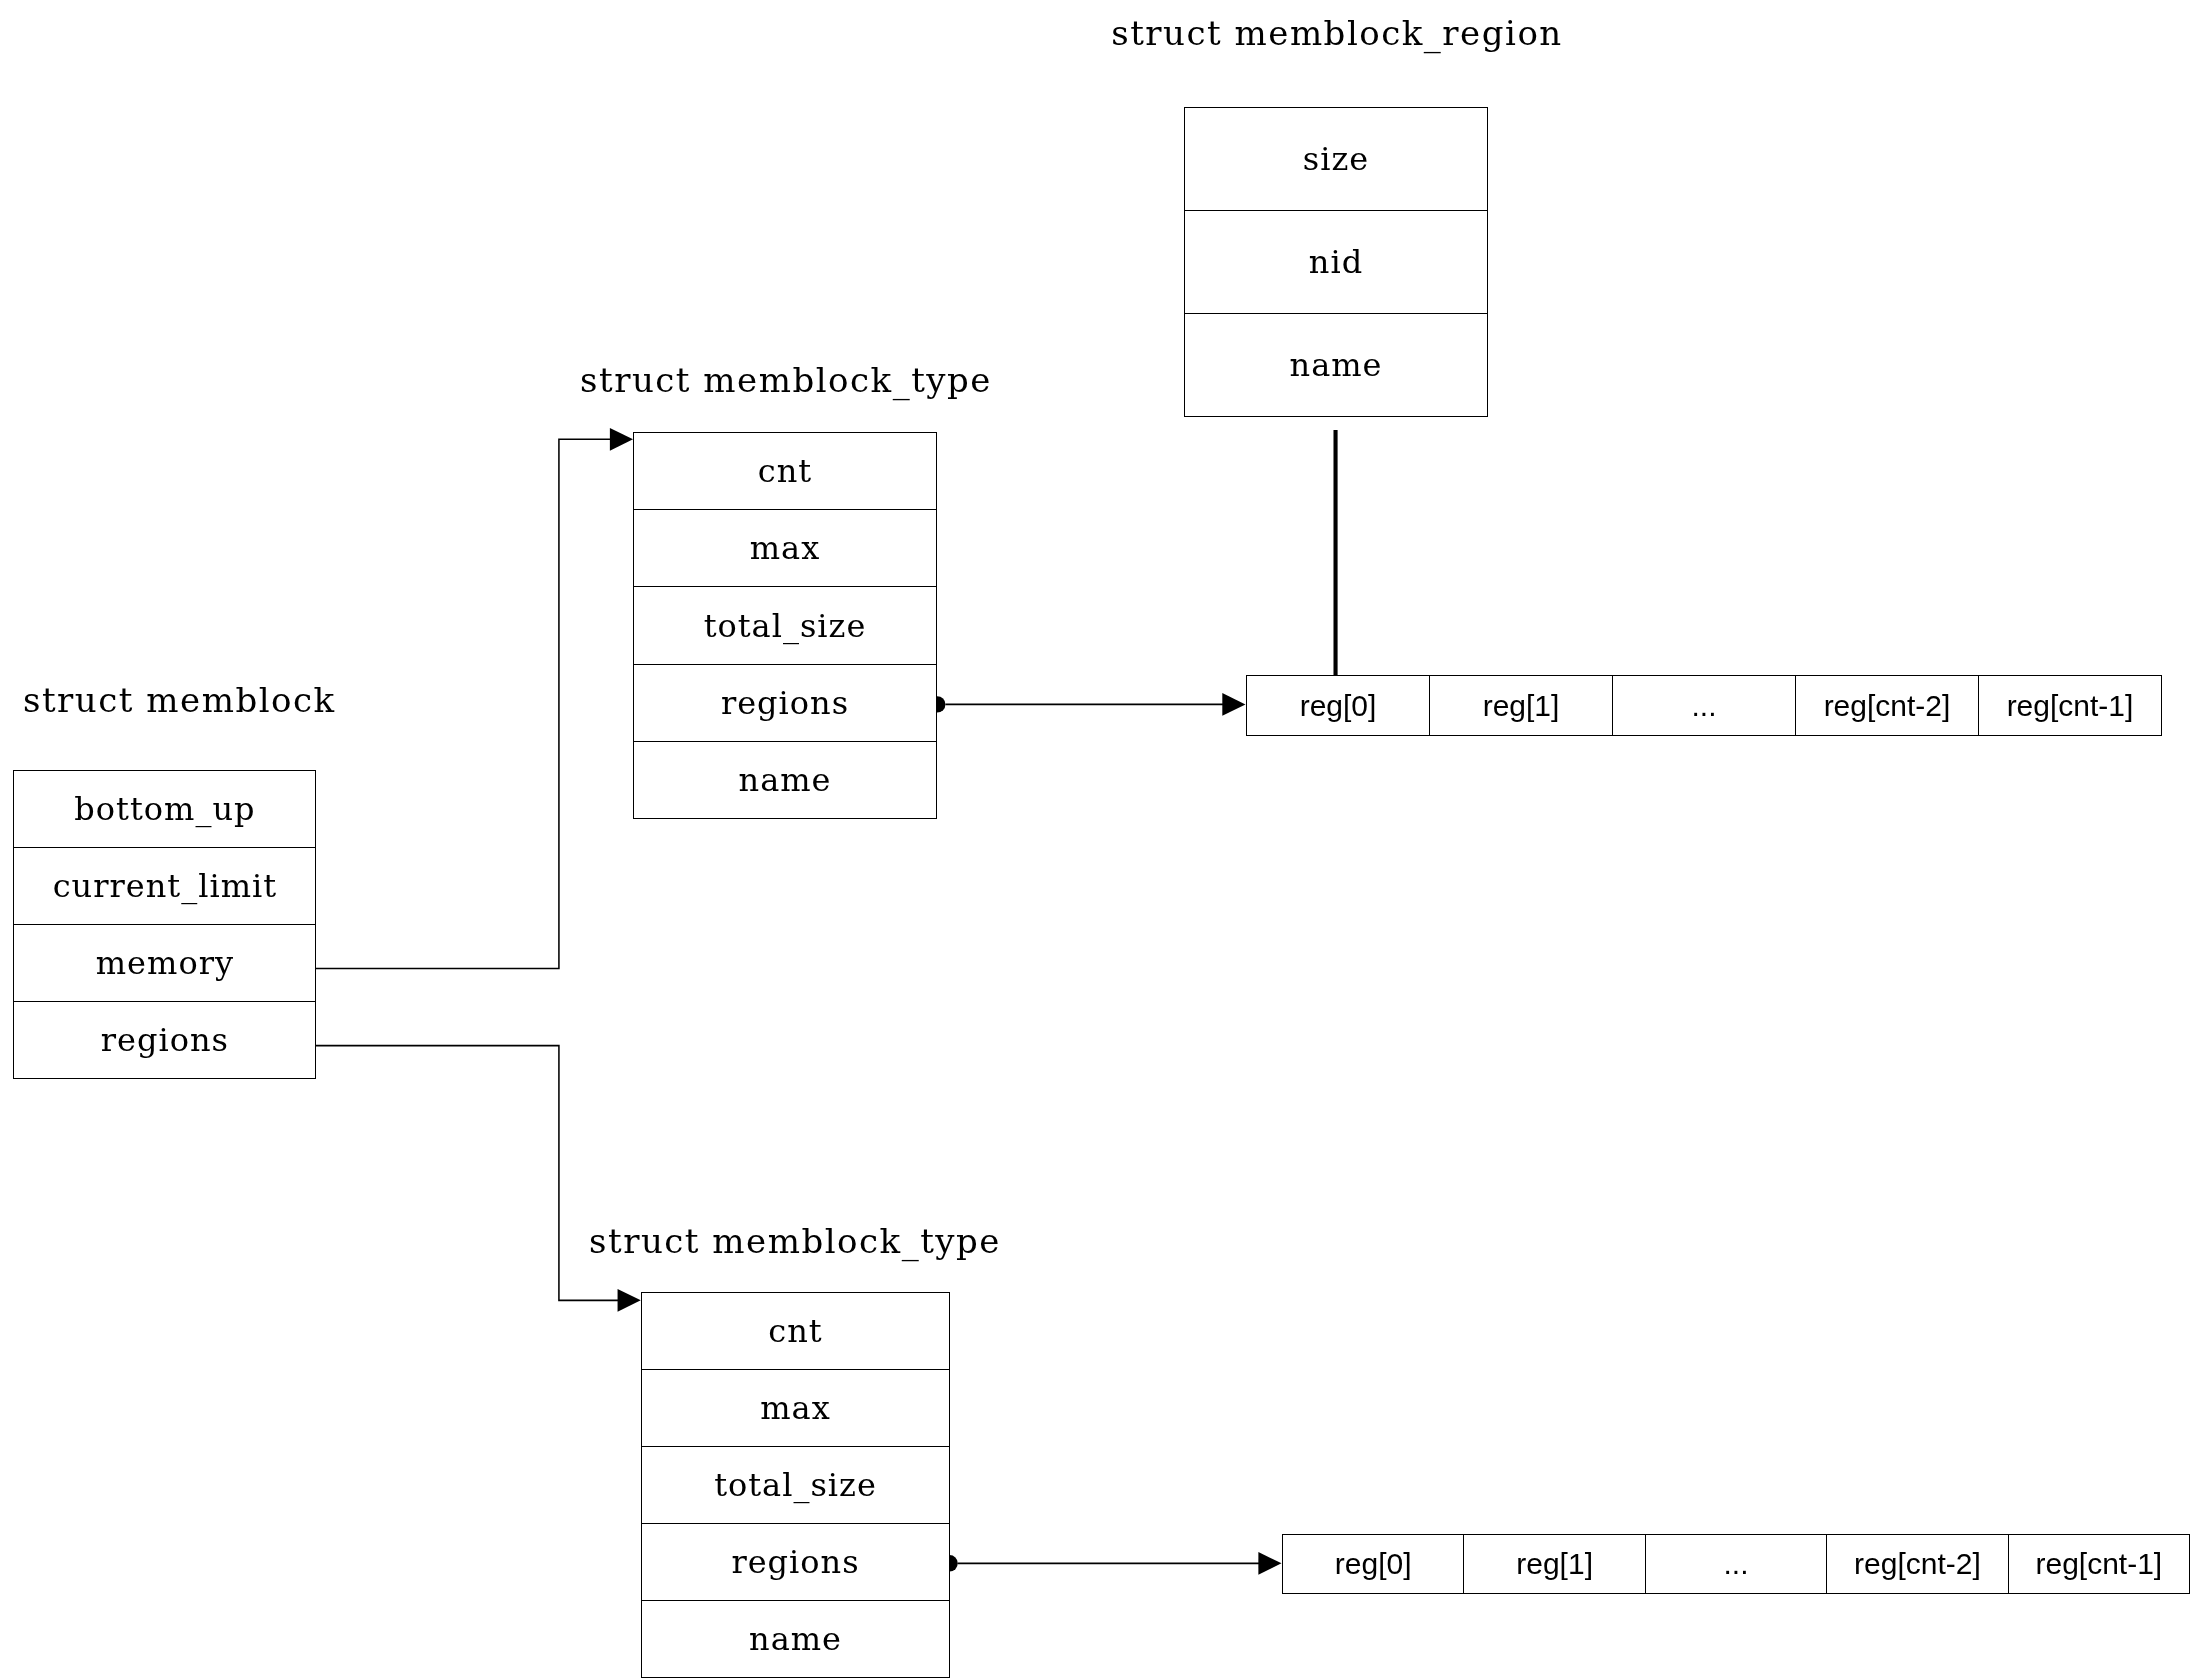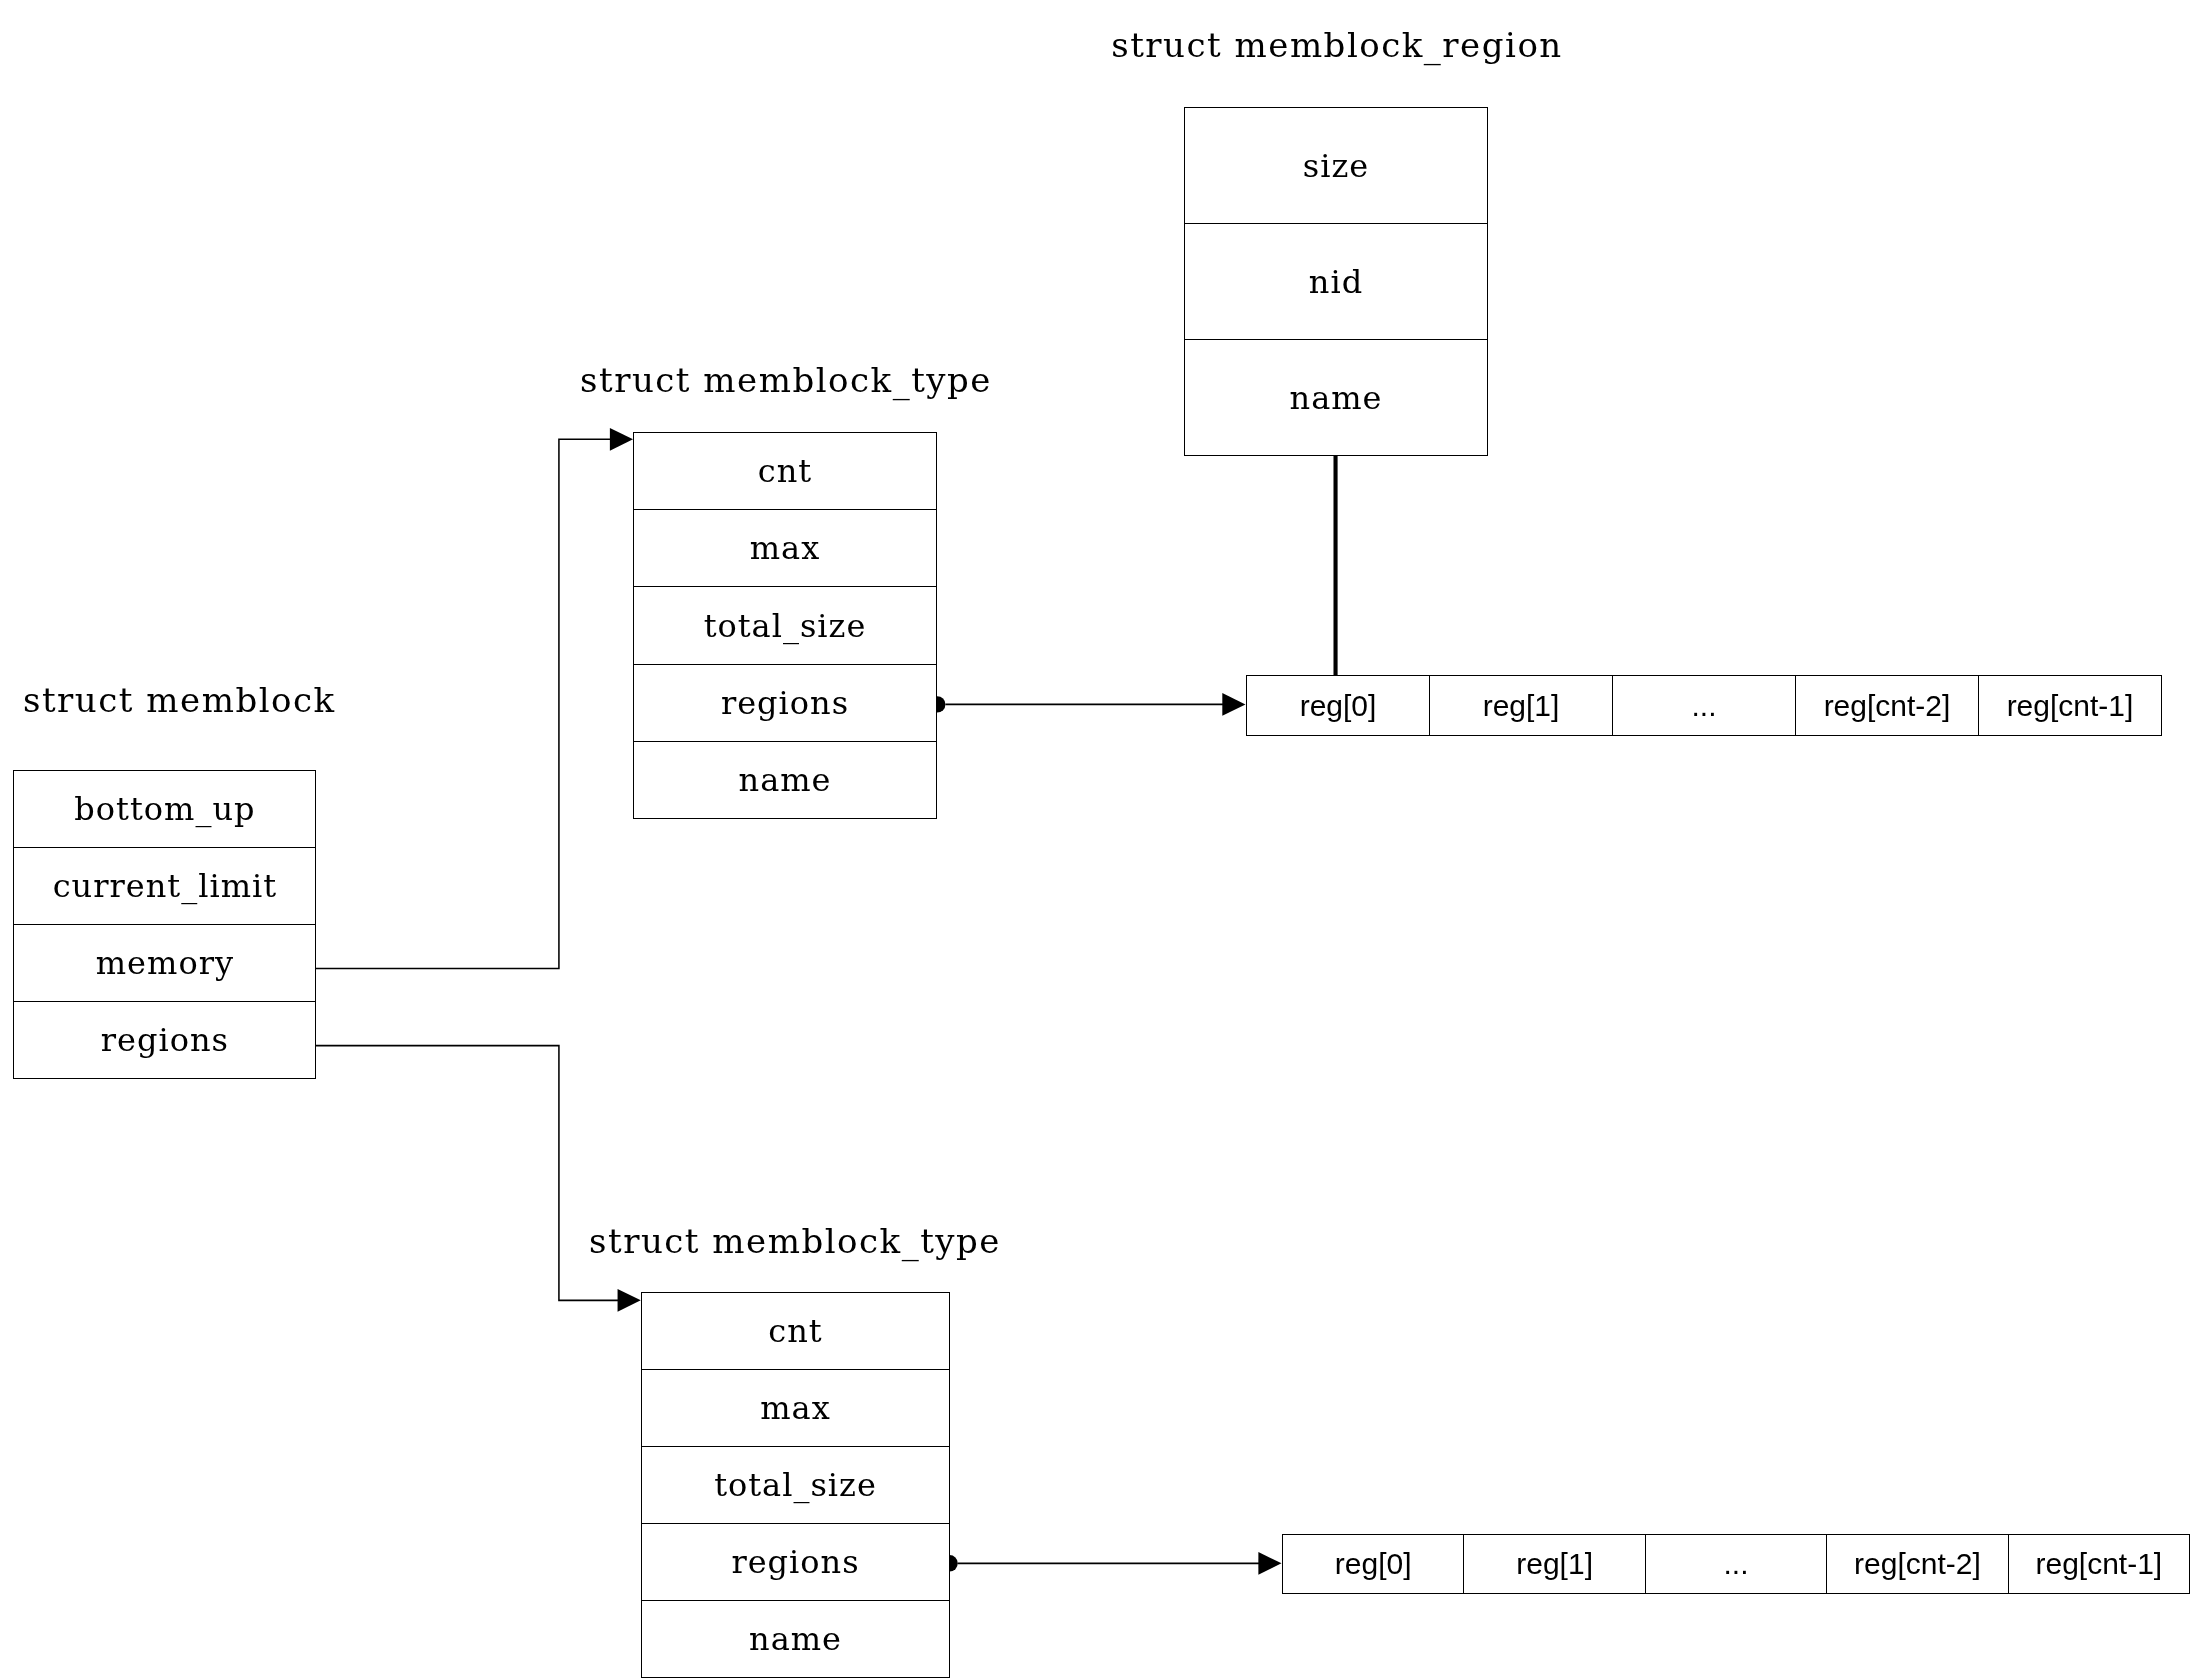--- a/index.html
+++ b/index.html
@@ -99,22 +99,22 @@
 
   <div class="struct-title centered" style="left:786px;top:360px;">struct memblock_type</div>
   <div class="struct-box" style="left:633px;top:432px;width:304px;height:387px;">
     <div class="srow">cnt</div>
     <div class="srow">max</div>
     <div class="srow">total_size</div>
     <div class="srow">regions</div>
     <div class="srow">name</div>
   </div>
 
-  <div class="struct-title centered" style="left:1337px;top:13.4px;margin-top:12px;">struct memblock_region</div>
-  <div class="struct-box" style="left:1184px;top:107px;width:304px;height:349px;">
+  <div class="struct-title centered" style="left:1337px;top:13.4px;">struct memblock_region</div>
+  <div class="struct-box" style="left:1184px;top:107px;width:304px;height:310px;">
     <div class="srow">size</div>
     <div class="srow">nid</div>
     <div class="srow">name</div>
   </div>
 
   <div class="array-box" style="left:1246px;top:675px;width:916px;height:61px;">
     <div class="acell">reg[0]</div>
     <div class="acell">reg[1]</div>
     <div class="acell">...</div>
     <div class="acell">reg[cnt-2]</div>

